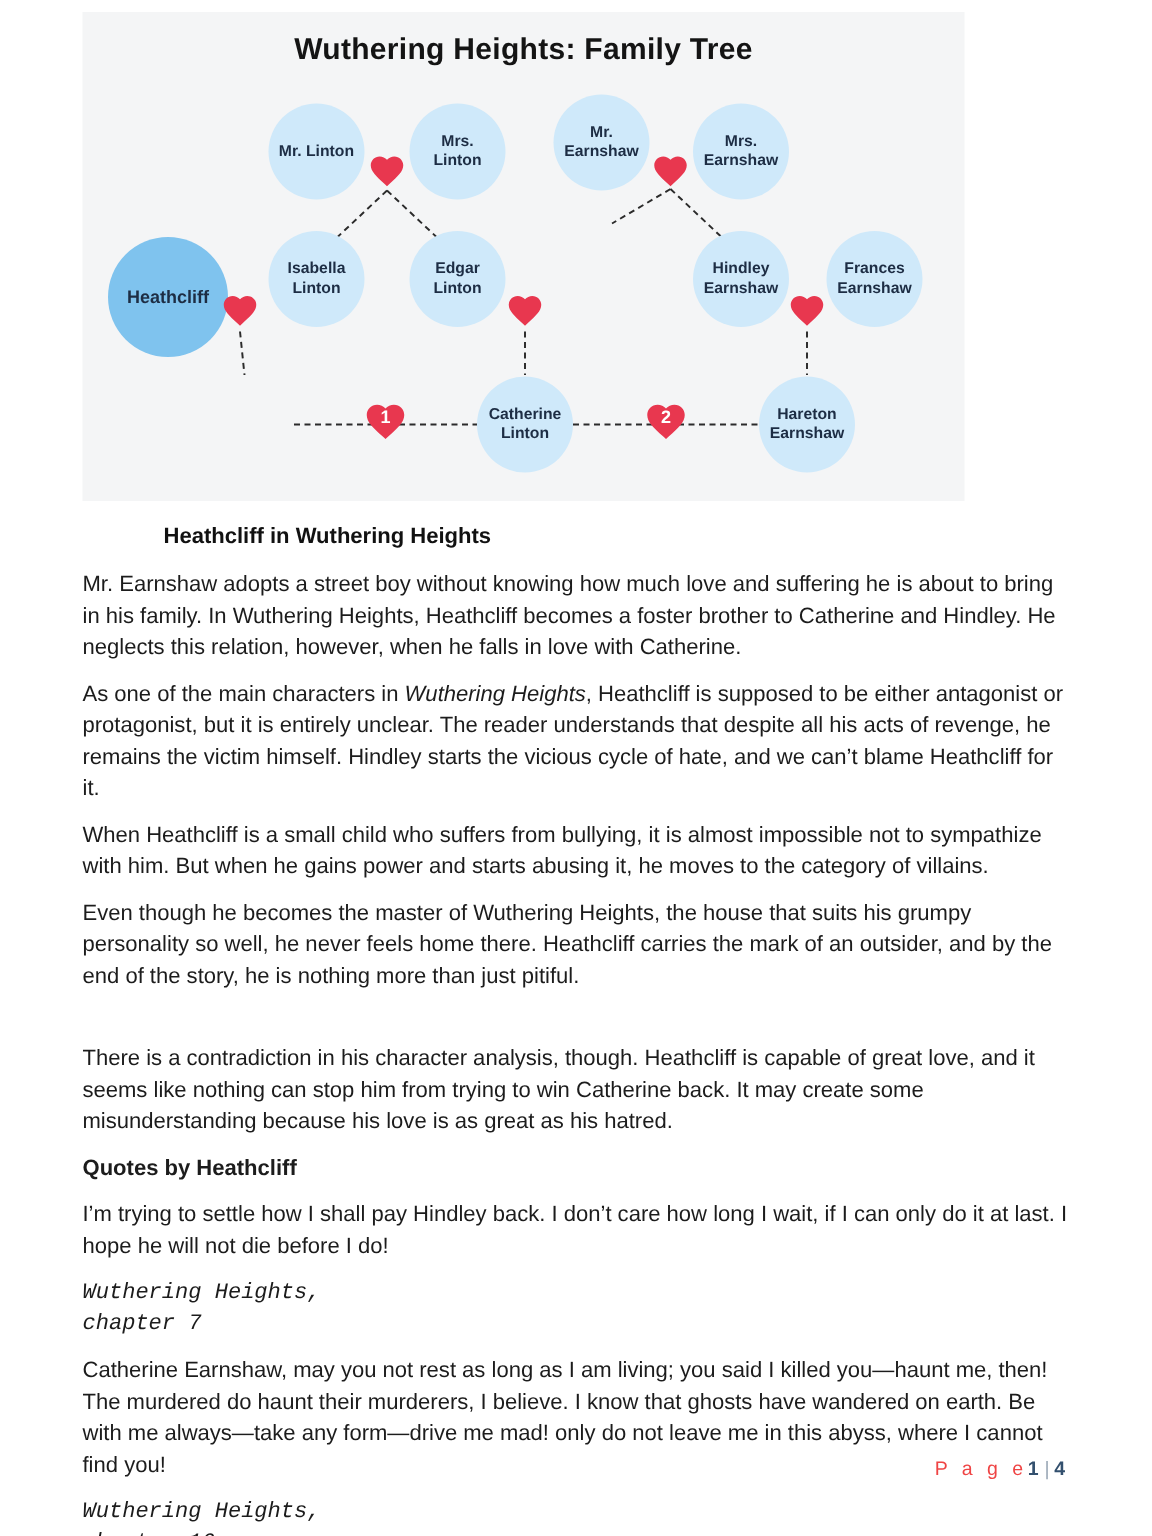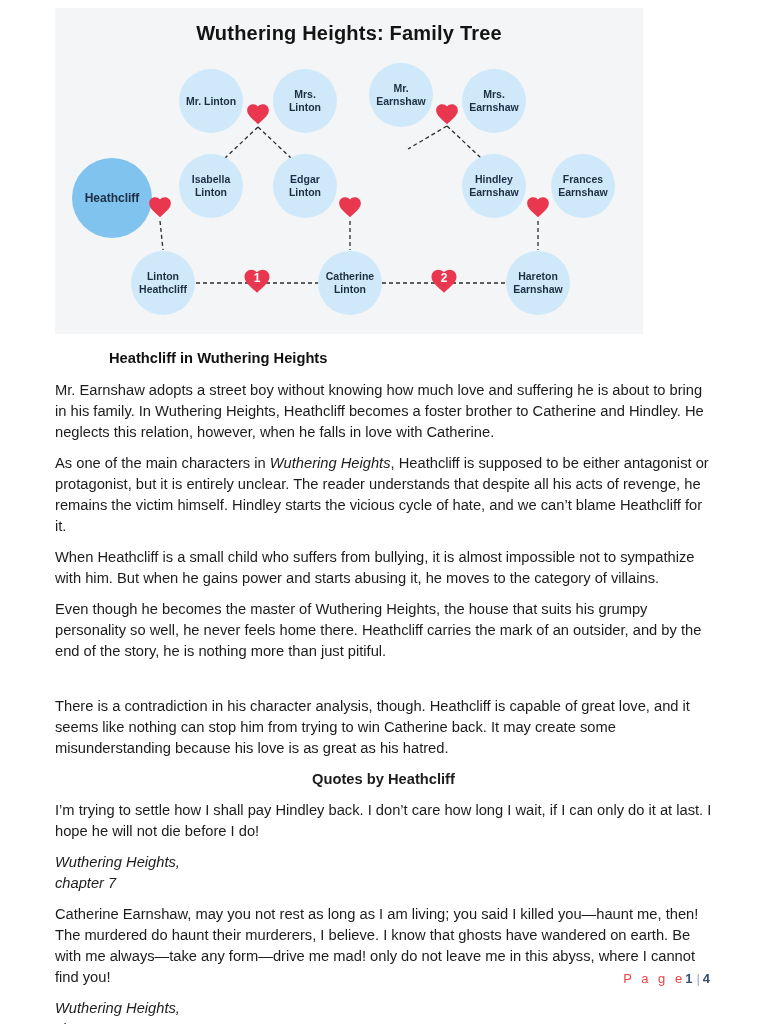--- a/index.html
+++ b/index.html
@@ -26,22 +26,22 @@
   .heart svg{display:block;width:100%;height:100%;}
   .heart-num{
     position:absolute;left:0;right:0;top:0;bottom:7px;display:flex;align-items:center;
     justify-content:center;color:#ffffff;font-size:12px;font-weight:bold;
   }
   
   .content{padding:8px 56px 0 55px;}
   .subhead{font-size:14.7px;font-weight:bold;margin:4px 0 14px 54px;color:#111;}
   .content p{margin:0 0 10px;font-size:14.7px;line-height:21px;}
   .content p.gap{margin-top:34px;}
-  .quotes-head{font-weight:bold;margin:14px 0 12px;text-align:center;}
-  .attribution{font-style:italic;line-height:17px;}
+  .quotes-head{font-weight:bold;margin:14px 0 12px;}
+  .attribution{font-style:italic;line-height:17px;font-family:Liberation Mono, monospace;}
   em{font-style:italic;}
   
   .footer{position:absolute;right:57px;top:971px;font-size:13px;}
   .footer .pg-word{color:#ef4444;letter-spacing:3px;margin-right:0;}
   .footer .pg-num{color:#33506e;font-weight:bold;letter-spacing:1px;}
   .footer .pg-sep{color:#9aa8b6;margin:0 3px;}
 </style>
 </head>
 <body>
 
@@ -67,21 +67,20 @@
     <div class="node small" style="left:273px;top:69px">Mrs. Linton</div>
     <div class="node small" style="left:369px;top:63px">Mr. Earnshaw</div>
     <div class="node small" style="left:462px;top:69px">Mrs. Earnshaw</div>
 
     <div class="node big" style="left:72px;top:158px;width:80px;height:80px">Heathcliff</div>
     <div class="node small" style="left:179px;top:154px">Isabella Linton</div>
     <div class="node small" style="left:273px;top:154px">Edgar Linton</div>
     <div class="node small" style="left:462px;top:154px">Hindley Earnshaw</div>
     <div class="node small" style="left:551px;top:154px">Frances Earnshaw</div>
 
-    <div class="node small" style="left:131px;top:251px">Linton Heathcliff</div>
     <div class="node small" style="left:506px;top:251px">Hareton Earnshaw</div>
     <div class="node small" style="left:318px;top:251px">Catherine Linton</div>
 
     <div class="heart" style="left:245px;top:101px;width:26px;height:26px">
       <svg viewBox="0 0 24 24">
           <path d="M12 21.35l-1.45-1.32C5.4 15.36 2 12.28 2 8.5 2 5.42 4.42 3 7.5 3c1.74 0 3.41.81 4.5 2.09C13.09 3.81 14.76 3 16.5 3 19.58 3 22 5.42 22 8.5c0 3.78-3.4 6.86-8.55 11.54L12 21.35z" fill="#e8374f"></path>
         </svg>
     </div>
     <div class="heart" style="left:434px;top:101px;width:26px;height:26px">
       <svg viewBox="0 0 24 24">

